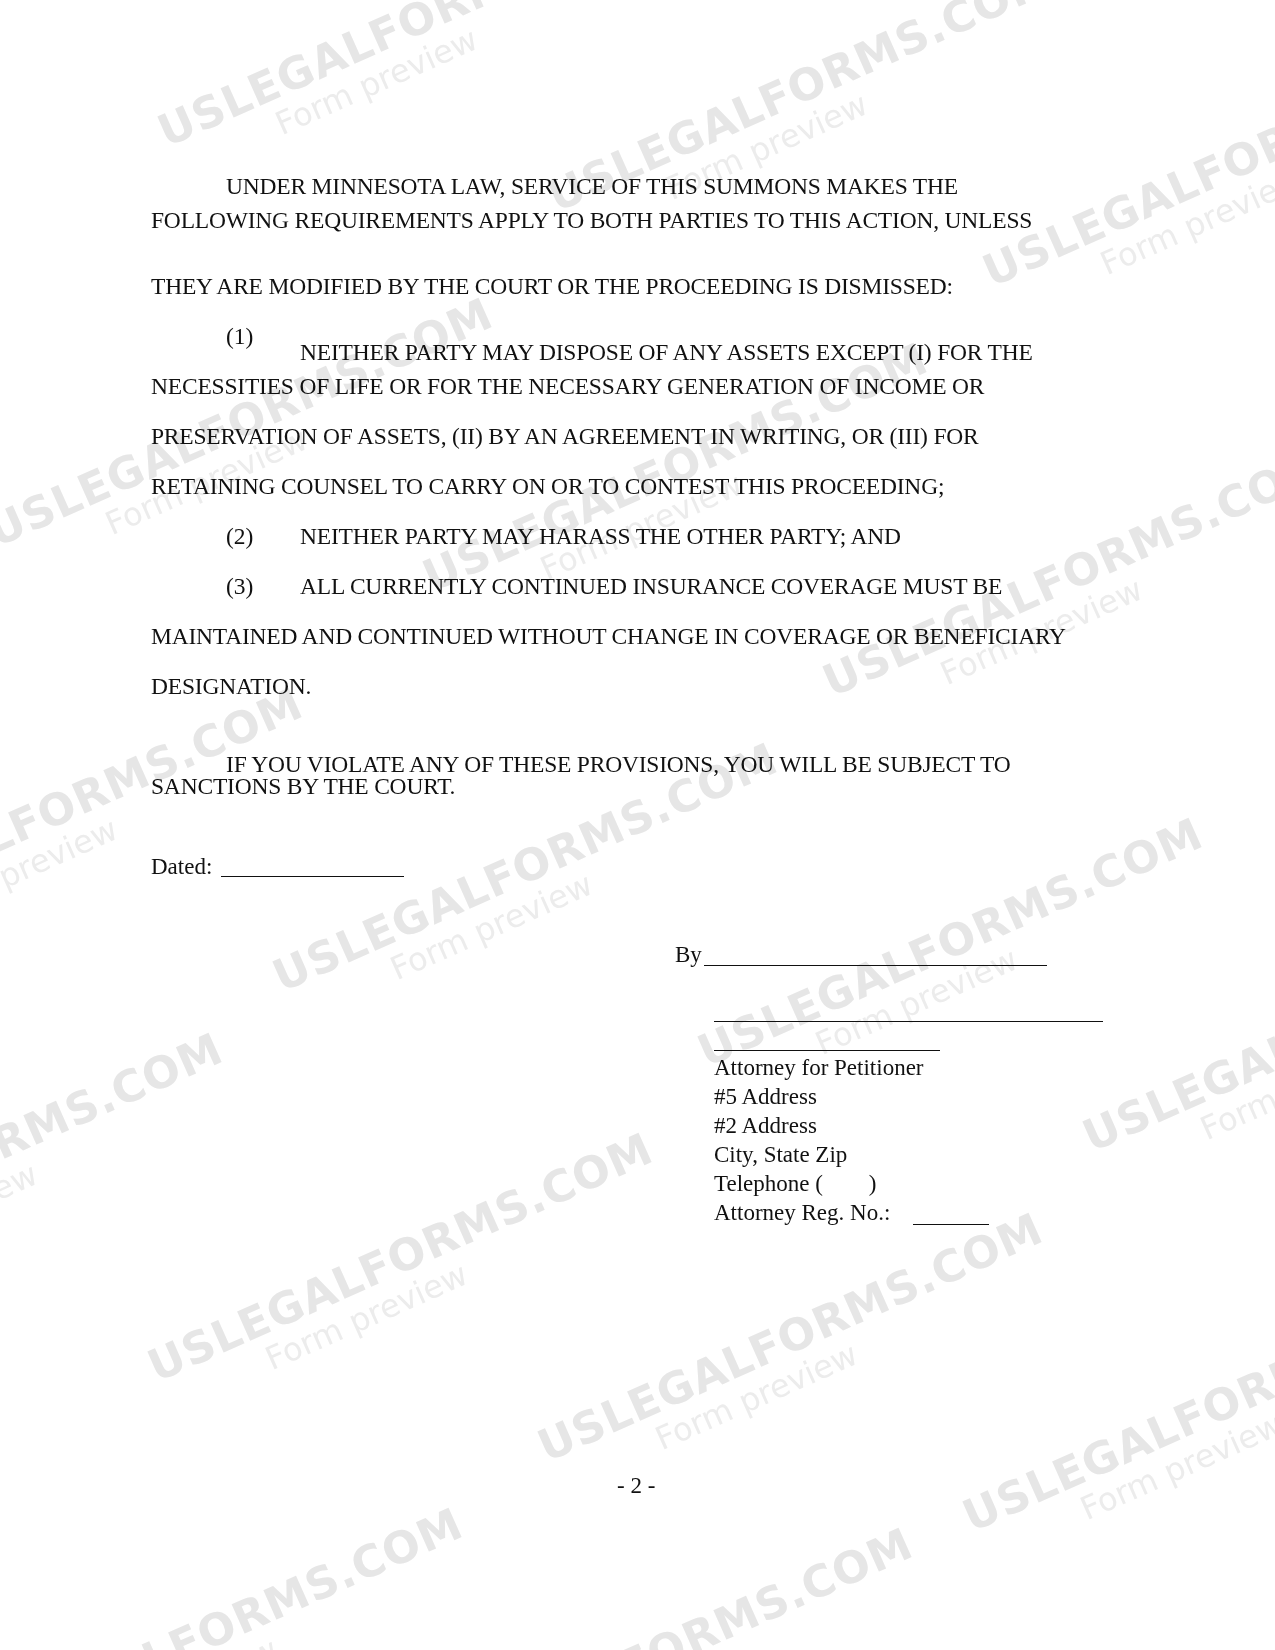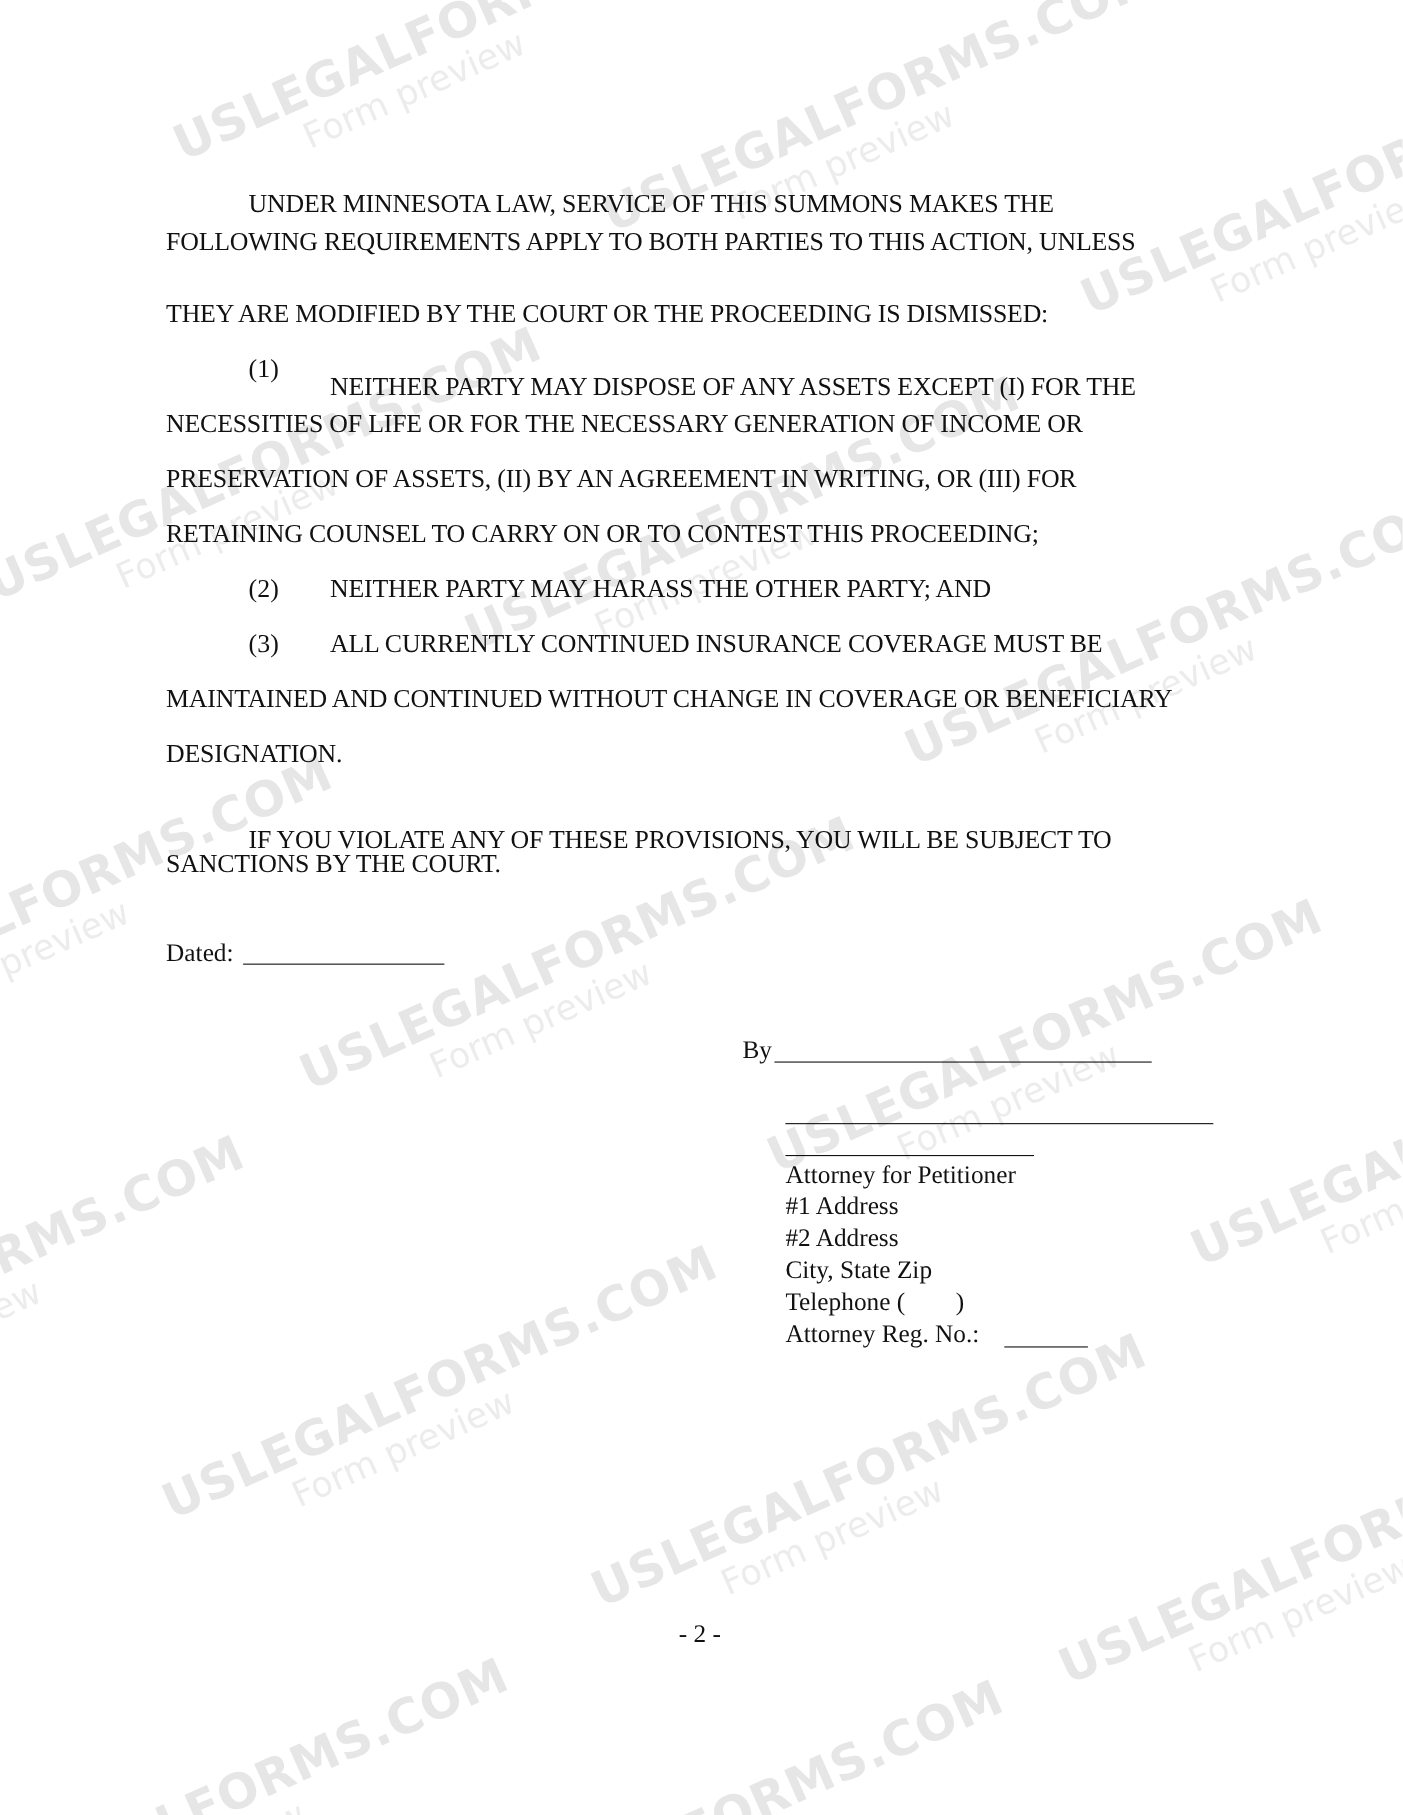--- a/index.html
+++ b/index.html
@@ -113,21 +113,21 @@
 
     <div class="sig" style="left:151px; top:855px;">Dated:</div>
     <div class="rule" style="left:221px; top:876px; width:183px;"></div>
 
     <div class="sig" style="left:675px; top:943px;">By</div>
     <div class="rule" style="left:704px; top:965px; width:343px;"></div>
     <div class="rule" style="left:714px; top:1021px; width:389px;"></div>
     <div class="rule" style="left:714px; top:1050px; width:226px;"></div>
 
     <div class="sig" style="left:714px; top:1056px;">Attorney for Petitioner</div>
-    <div class="sig" style="left:714px; top:1085px;">#1 Address</div>
+    <div class="sig" style="left:714px; top:1085px;">#5 Address</div>
     <div class="sig" style="left:714px; top:1114px;">#2 Address</div>
     <div class="sig" style="left:714px; top:1143px;">City, State Zip</div>
     <div class="sig" style="left:714px; top:1172px; white-space:pre;">Telephone (        )</div>
     <div class="sig" style="left:714px; top:1201px;">Attorney Reg. No.:</div>
     <div class="rule" style="left:913px; top:1224px; width:76px;"></div>
 
     <div class="sig" style="left:617px; top:1474px;">- 2 -</div>
   </div>
 </div>
 

